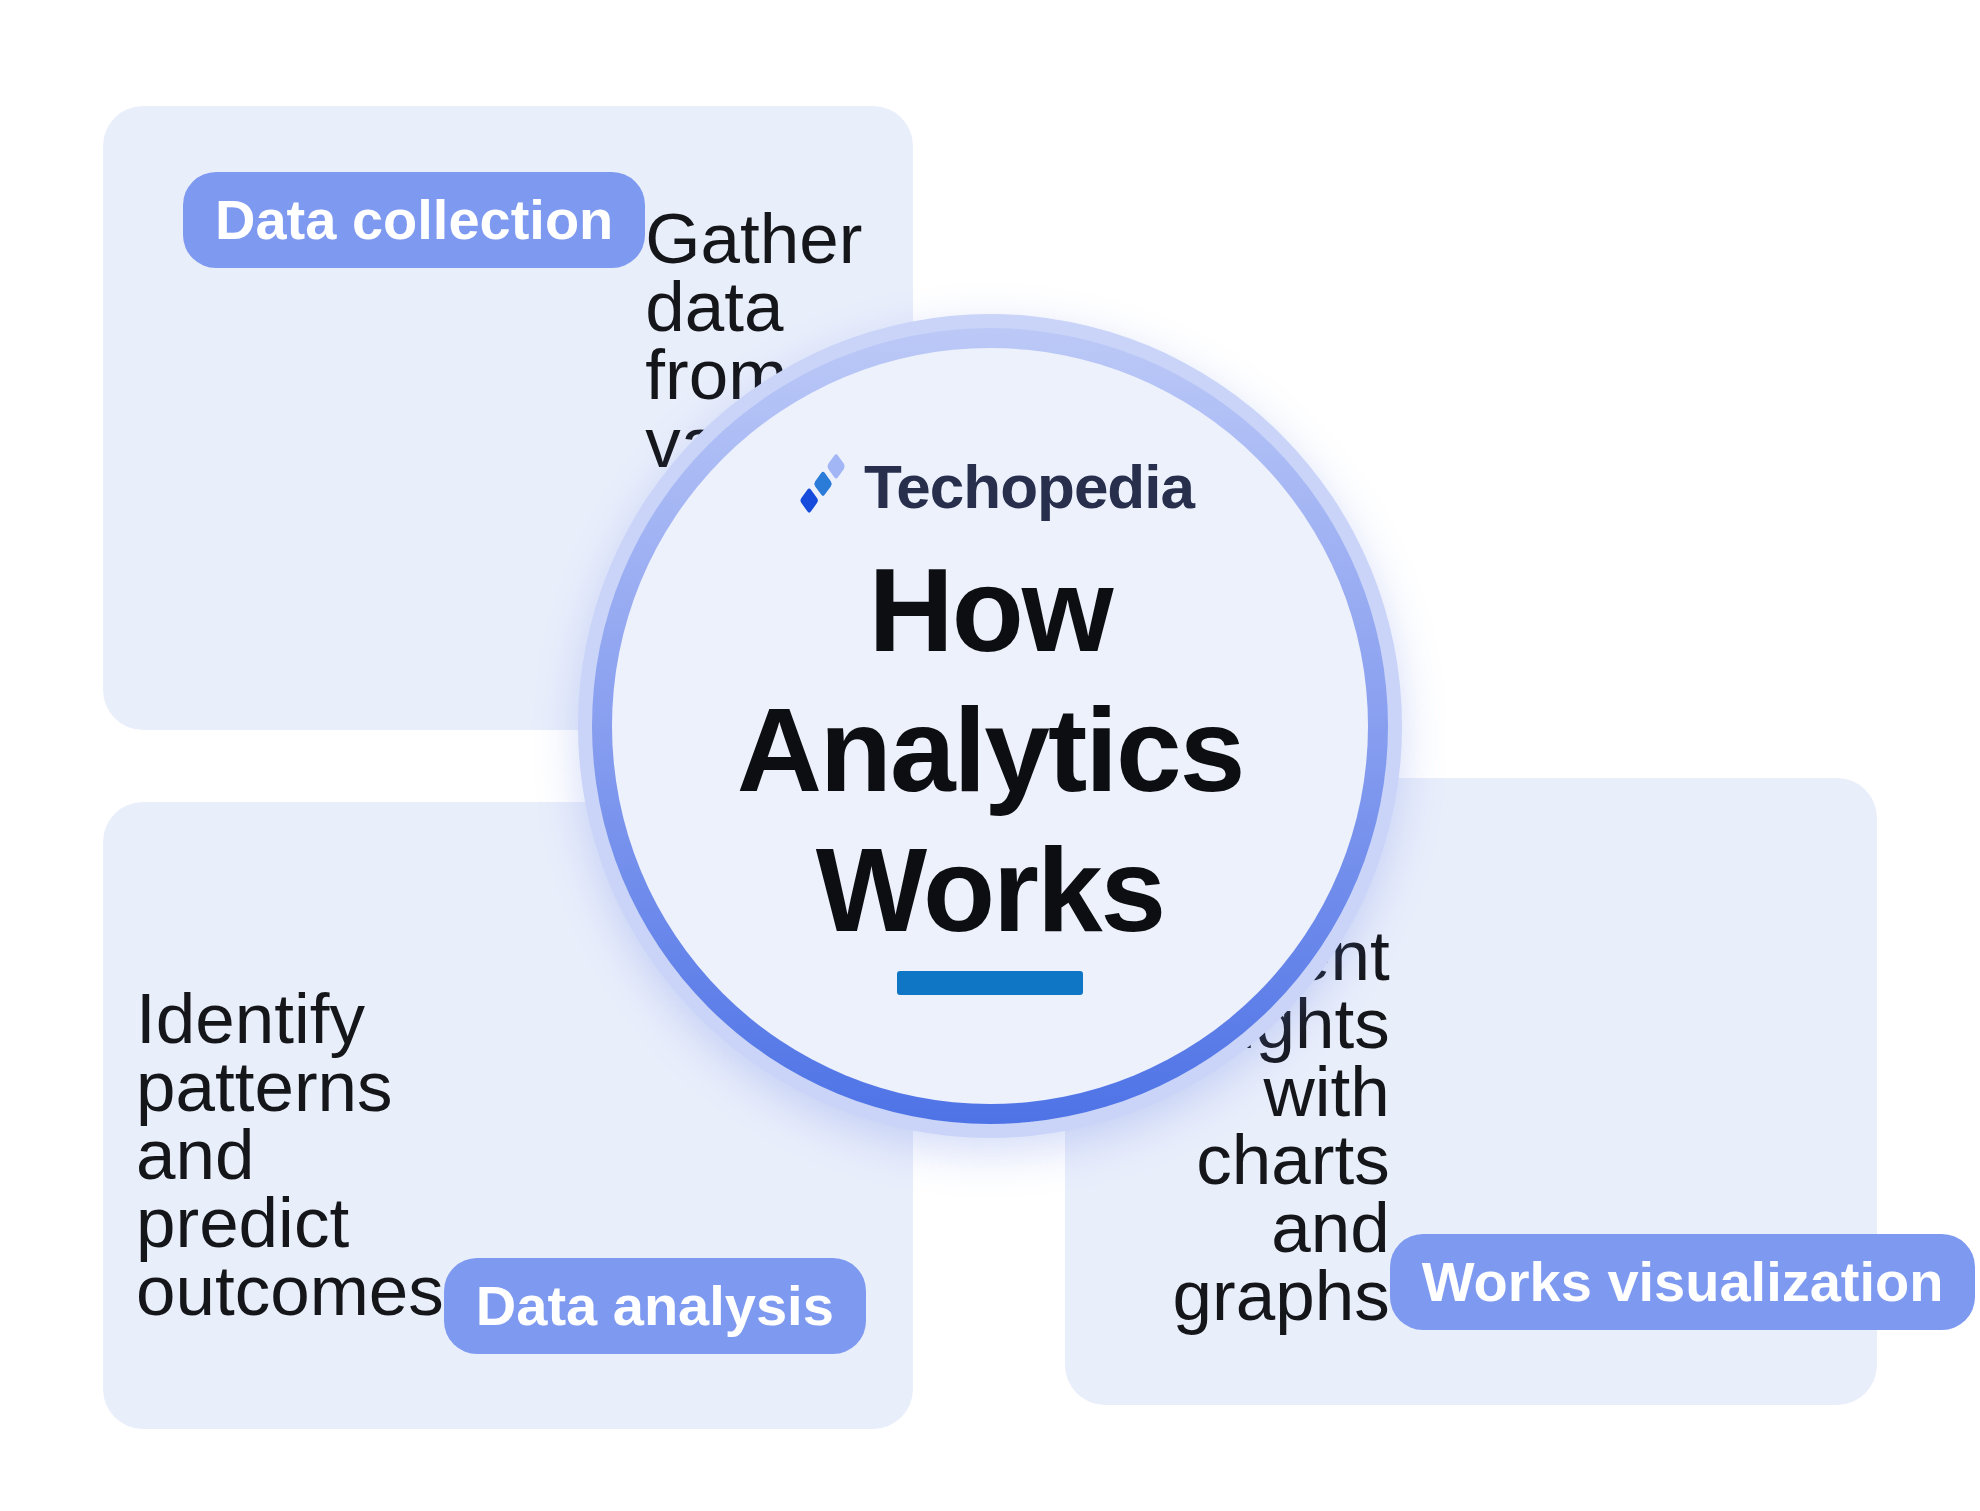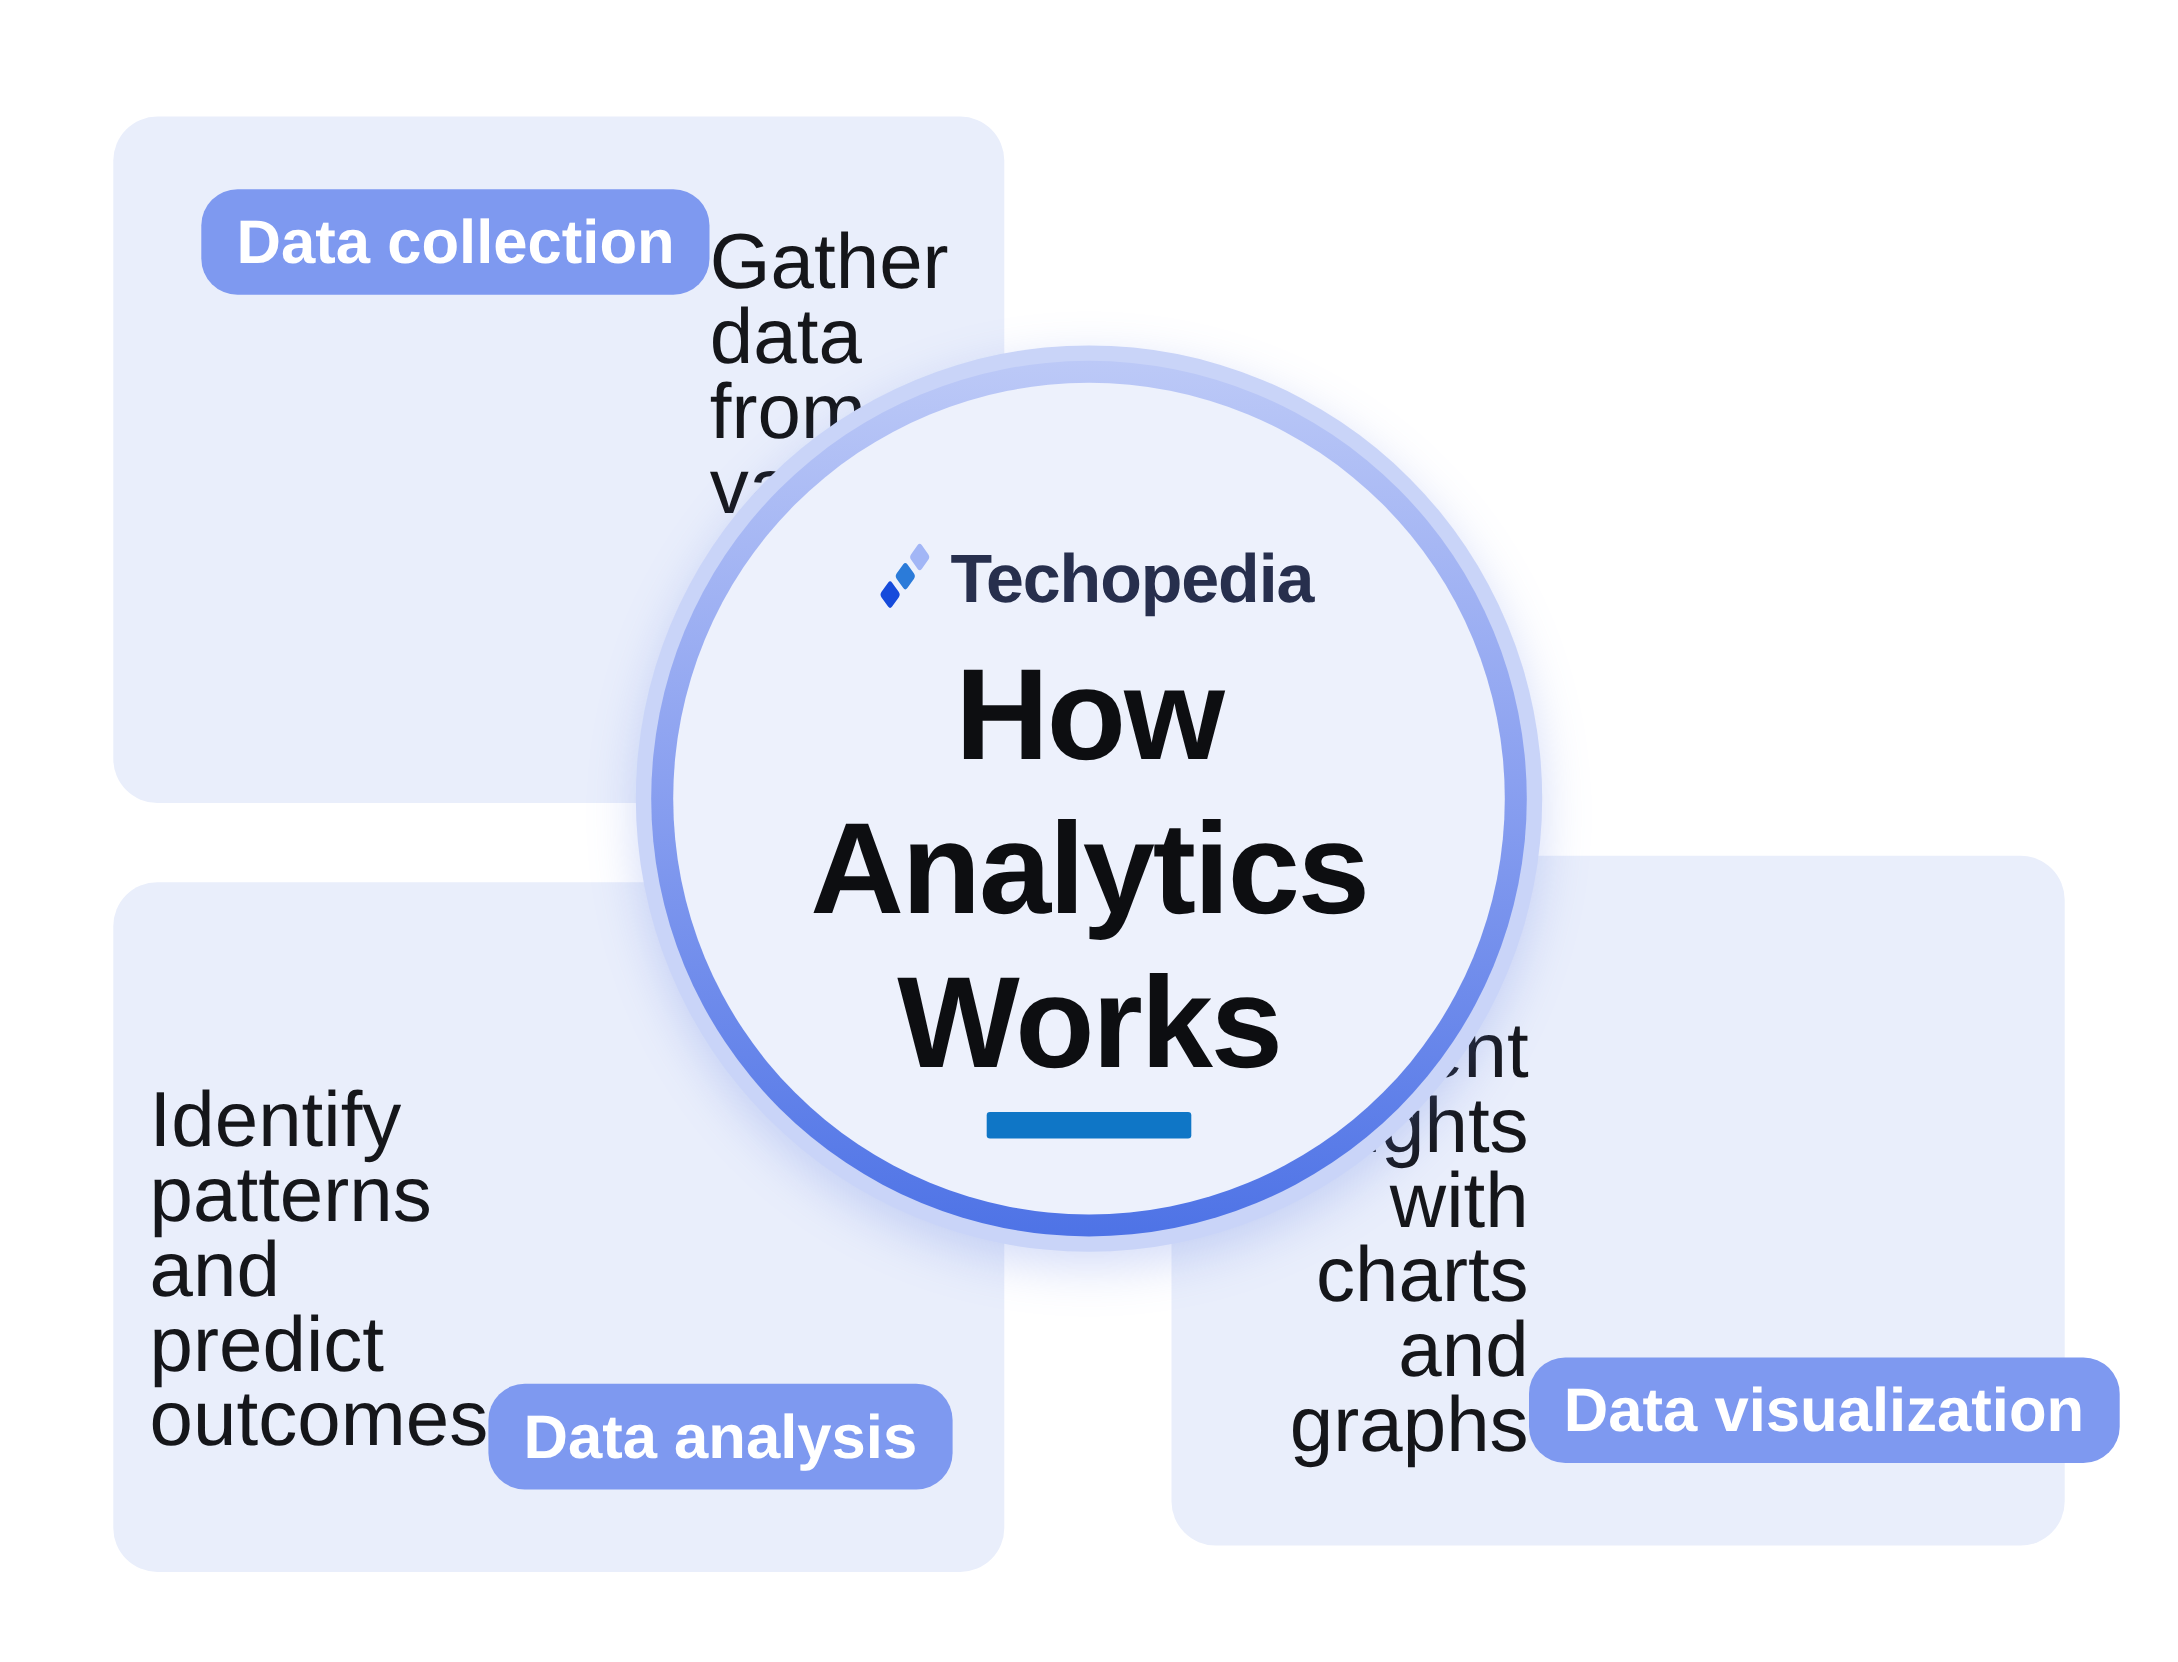--- a/index.html
+++ b/index.html
@@ -69,21 +69,21 @@
     inset: 20px;
     border-radius: 50%;
     background: var(--circle-fill, #EDF1FC);
     display: flex;
     flex-direction: column;
     align-items: center;
     padding-top: 98px;
     box-sizing: border-box;
   }
 
-  .logo-row { display: flex; align-items: center; gap: 4px; margin-top: 40px; }
+  .logo-row { display: flex; align-items: center; gap: 4px; }
   .logo-mark { display: block; }
   .logo-text {
     font-size: 62px;
     font-weight: bold;
     color: var(--logo-text, #272F4D);
     letter-spacing: -1px;
   }
 
   .title {
     font-size: 118px;
@@ -121,21 +121,21 @@
     <p class="desc">Identify patterns
 and predict
 outcomes</p>
     <div class="badge">Data analysis</div>
   </section>
 
   <section class="card br">
     <p class="desc">Present insights
 with charts and
 graphs</p>
-    <div class="badge">Data visualization</div>
+    <div class="badge">Works visualization</div>
   </section>
 
   <div class="ring-outer">
     <div class="ring-mid">
       <div class="circle">
 
         <div class="logo-row">
           <svg class="logo-mark" width="74" height="80" viewBox="0 0 100 110" aria-hidden="true">
             <rect x="-15" y="-15" width="30" height="30" rx="7" fill="#A2B6F6" stroke="#EDF1FC" stroke-width="4" transform="translate(68,28) scale(0.72,1) rotate(45)"></rect>
             <rect x="-15" y="-15" width="30" height="30" rx="7" fill="#2B7BD9" stroke="#EDF1FC" stroke-width="4" transform="translate(50,52) scale(0.72,1) rotate(45)"></rect>

